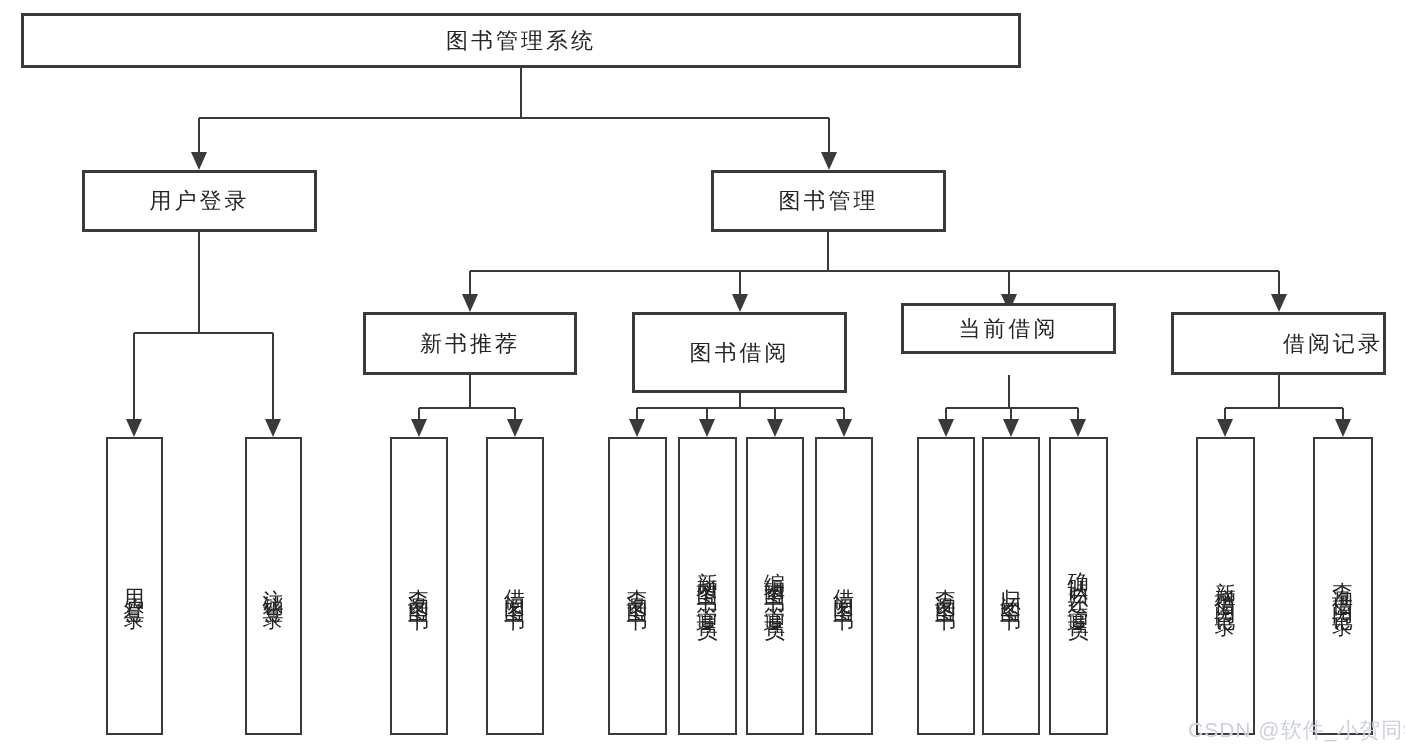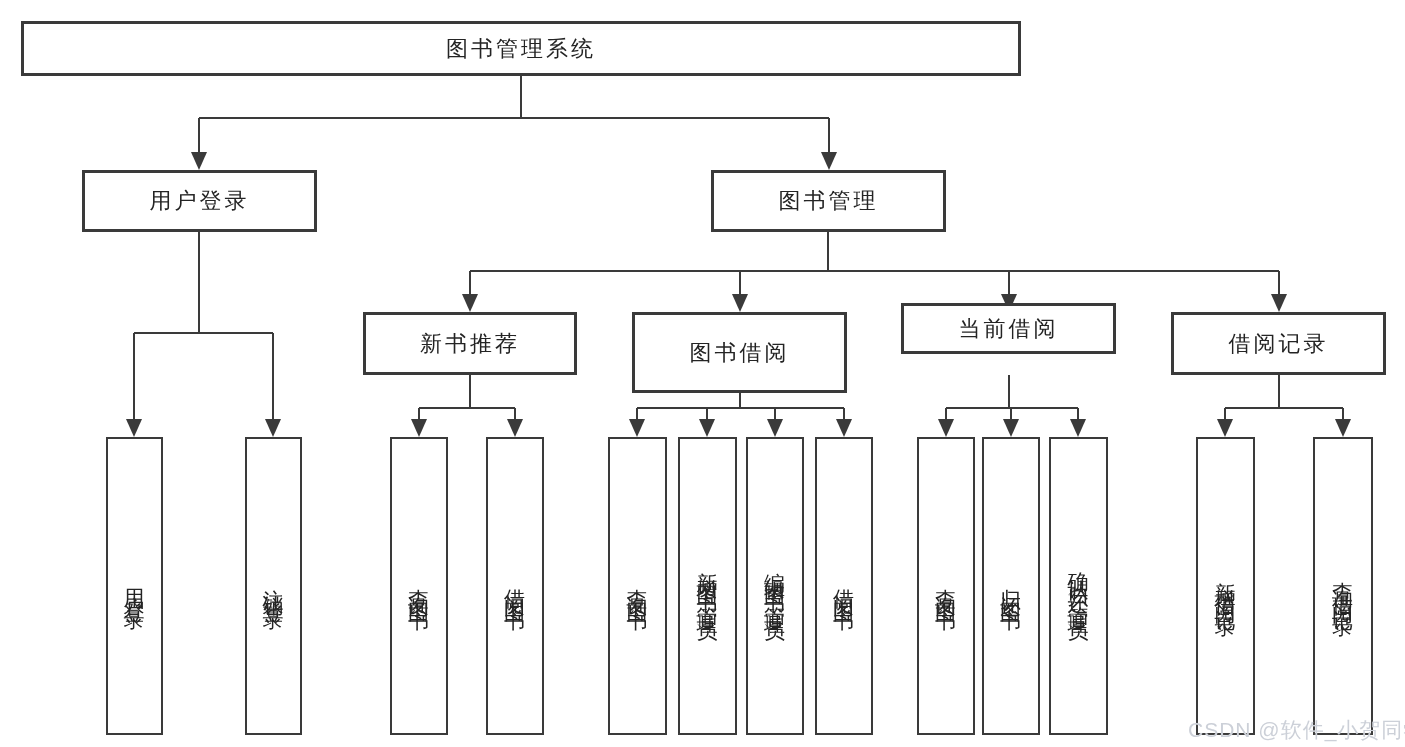--- a/index.html
+++ b/index.html
@@ -81,41 +81,41 @@
       <polygon points="775,437 767,419 783,419"></polygon>
       <polygon points="844,437 836,419 852,419"></polygon>
       <polygon points="946,437 938,419 954,419"></polygon>
       <polygon points="1011,437 1003,419 1019,419"></polygon>
       <polygon points="1078,437 1070,419 1086,419"></polygon>
       <polygon points="1225,437 1217,419 1233,419"></polygon>
       <polygon points="1343,437 1335,419 1351,419"></polygon>
     </g>
   </svg>
 
-  <div class="box h" style="left:21px; top:13px; width:1000px; height:55px;margin-top:8px;">
+  <div class="box h" style="left:21px; top:13px; width:1000px; height:55px;">
     <span>图书管理系统</span>
   </div>
 
   <div class="box h" style="left:82px; top:170px; width:235px; height:62px;">
     <span>用户登录</span>
   </div>
   <div class="box h" style="left:711px; top:170px; width:235px; height:62px;">
     <span>图书管理</span>
   </div>
 
   <div class="box h" style="left:363px; top:312px; width:214px; height:63px;">
     <span>新书推荐</span>
   </div>
   <div class="box h" style="left:632px; top:312px; width:215px; height:81px;">
     <span>图书借阅</span>
   </div>
   <div class="box h" style="left:901px; top:303px; width:215px; height:51px;">
     <span>当前借阅</span>
   </div>
-  <div class="box h" style="left:1171px; top:312px; width:215px; height:63px;">
+  <div class="box h" style="left:1171px; top:312px; width:215px; height:63px;justify-content:flex-end;">
     <span>借阅记录</span>
   </div>
 
   <div class="box v" style="left:106px; top:437px; width:57px; height:298px;">
     <span class="vtxt">用户登录</span>
   </div>
   <div class="box v" style="left:245px; top:437px; width:57px; height:298px;">
     <span class="vtxt">注销登录</span>
   </div>
 

